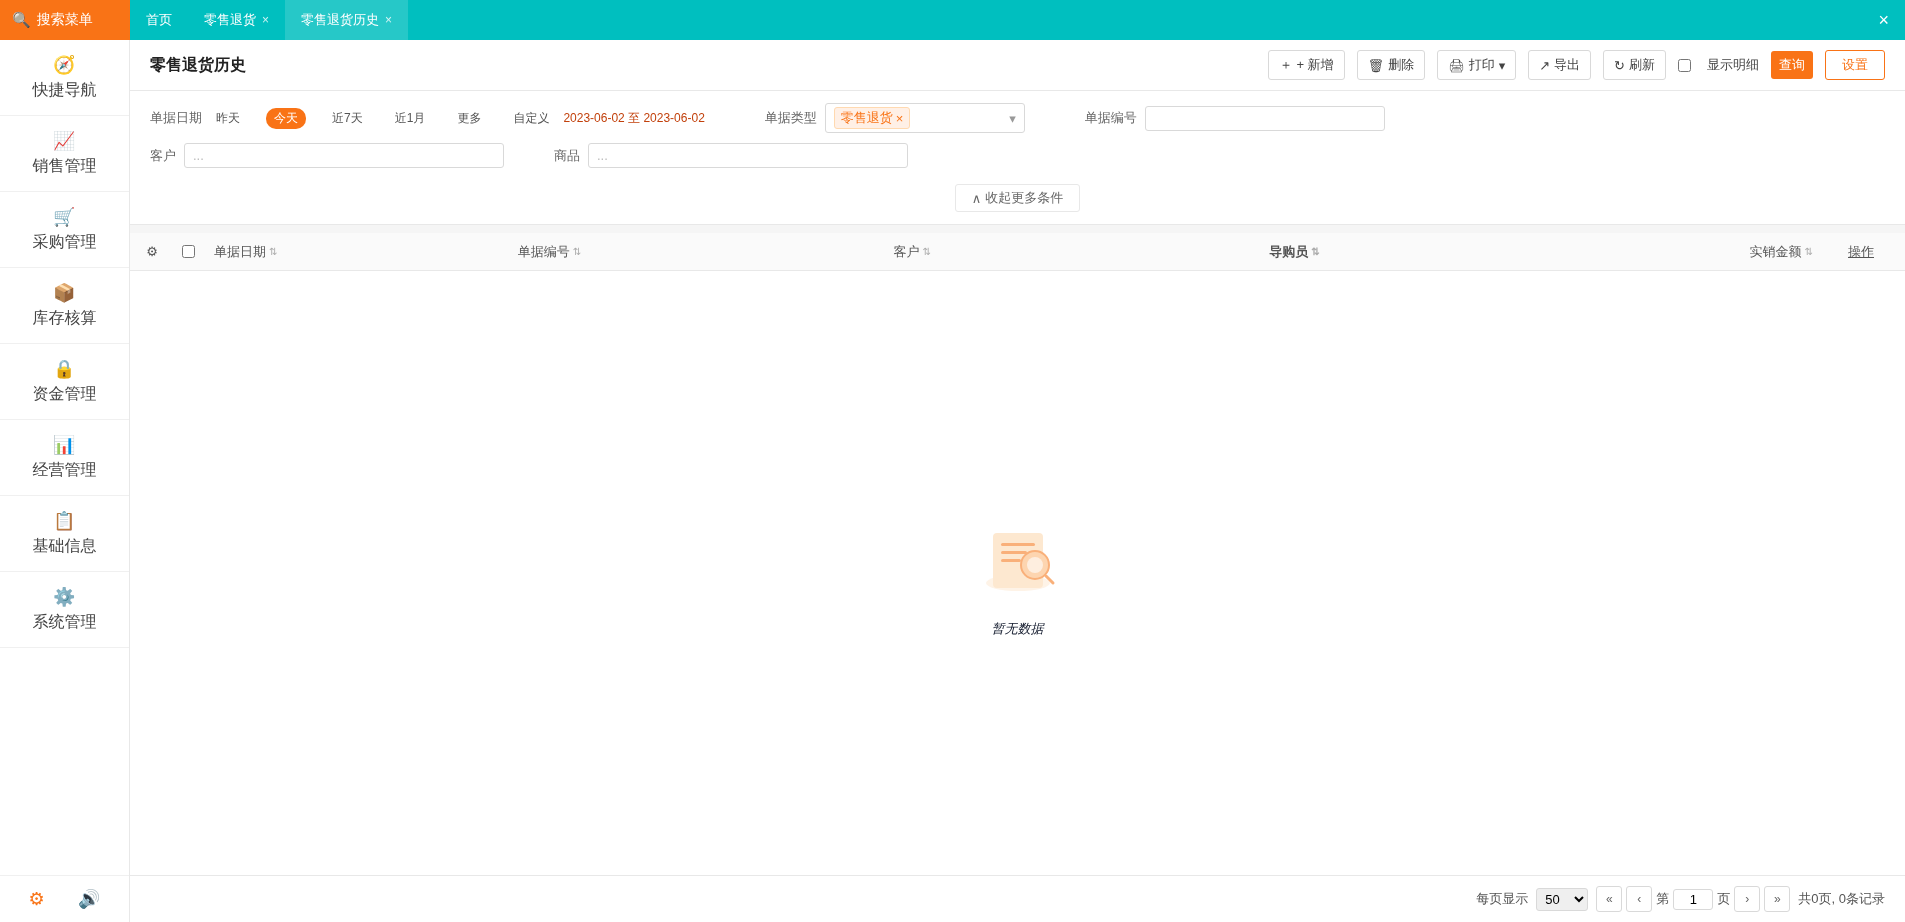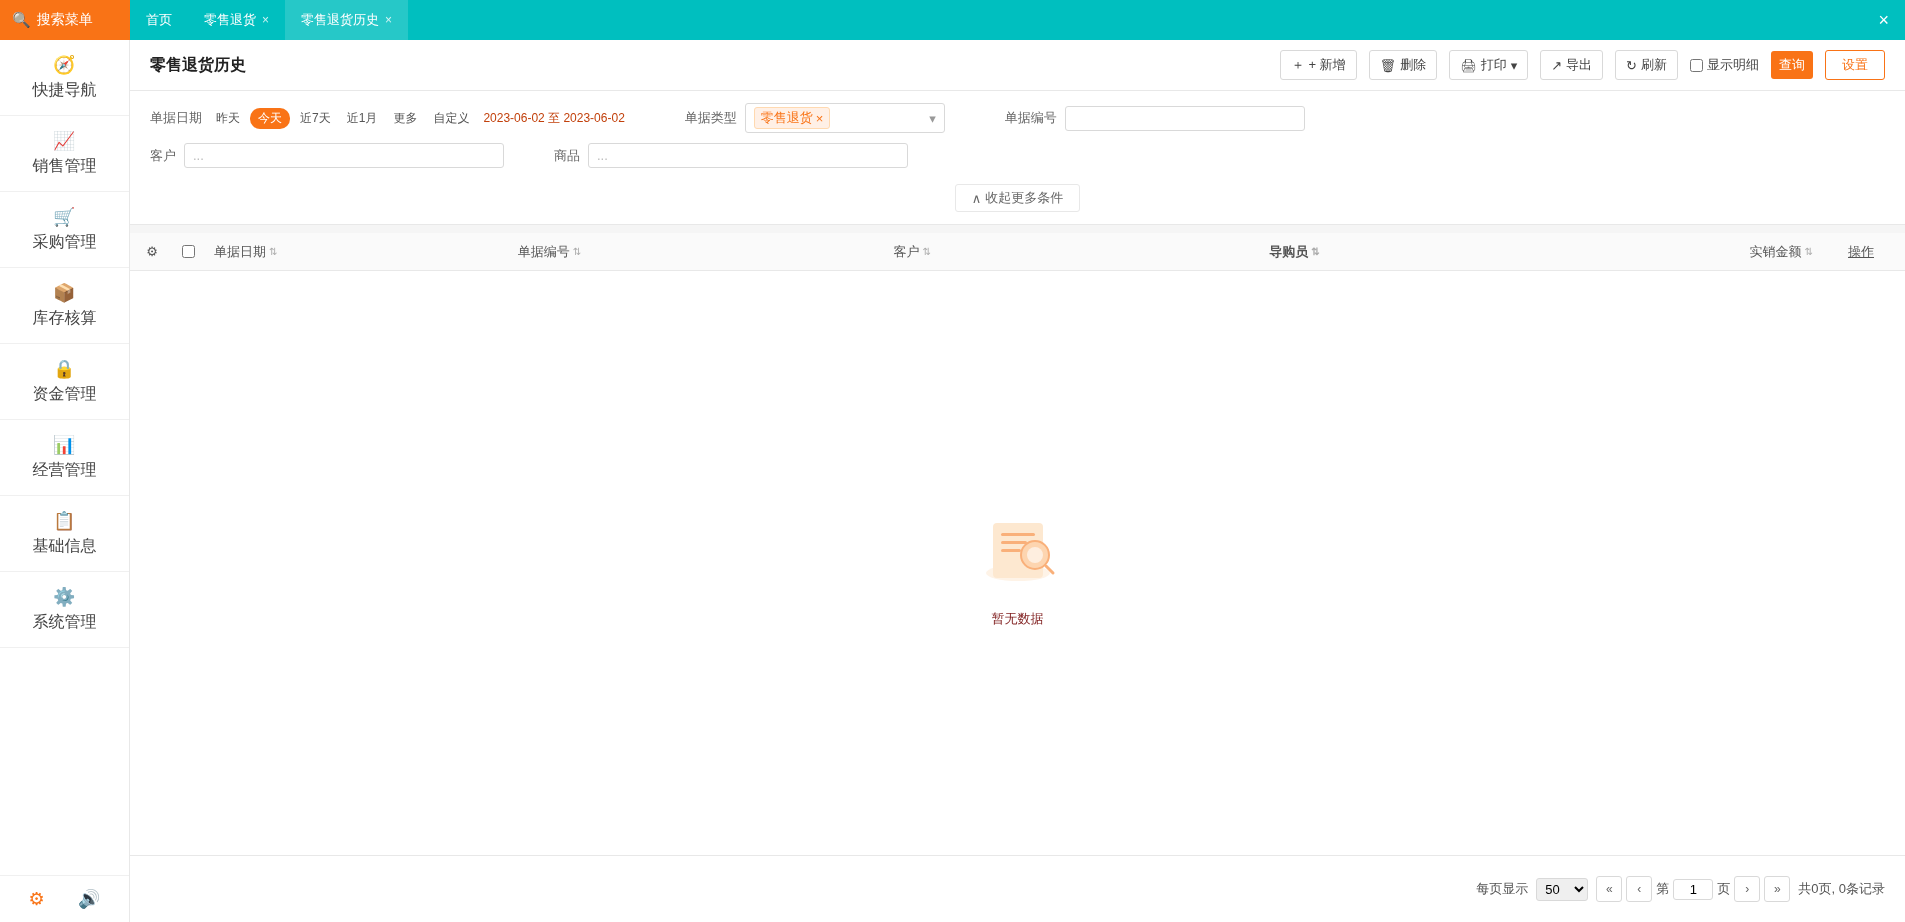--- a/index.html
+++ b/index.html
@@ -65,31 +65,31 @@
       color: #444; font-size: 13px;
     }
     .query-btn {
       background: #f97316; color: white; border: none; padding: 5px 8px;
       border-radius: 3px; cursor: pointer; font-size: 13px;
     }
     .set-btn {
       background: white; color: #f97316; border: 1px solid #f97316; padding: 5px 16px;
       border-radius: 3px; cursor: pointer; font-size: 13px;
     }
-    .show-detail-label { display: flex; align-items: center; gap: 4px; color: #444; font-size: 13px; }
+    .show-detail-label { display: flex; align-items: center; gap: 16px; color: #444; font-size: 13px; }
     .show-detail-label input { cursor: pointer; }
 
     
     .filter-area {
       background: white; padding: 12px 20px; border-bottom: 1px solid #e8e8e8; flex-shrink: 0;
     }
     .filter-row { display: flex; align-items: center; gap: 20px; margin-bottom: 10px; }
     .filter-item { display: flex; align-items: center; gap: 8px; }
     .filter-label { color: #666; font-size: 13px; white-space: nowrap; }
-    .date-options { display: flex; align-items: center; gap: 4px; }
+    .date-options { display: flex; align-items: center; gap: 20px; }
     .date-opt {
       padding: 2px 6px; border-radius: 3px; cursor: pointer; color: #555; font-size: 12px;
     }
     .date-opt.active {
       background: #f97316; color: white; border-radius: 10px; padding: 2px 8px;
     }
     .date-range { color: #c2410c; font-size: 12px; }
     .type-select {
       display: flex; align-items: center; border: 1px solid #d9d9d9; border-radius: 3px;
       padding: 3px 8px; min-width: 200px; gap: 6px; cursor: pointer; background: white;
@@ -137,25 +137,25 @@
 
     
     .empty-state {
       flex: 1; display: flex; flex-direction: column; align-items: center; justify-content: center;
       color: #bbb;
     }
     .empty-icon {
       width: 100px; height: 100px; margin-bottom: 12px;
       display: flex; align-items: center; justify-content: center;
     }
-    .empty-text { font-size: 13px; color: #7f1d1d; }
+    .empty-text { font-size: 13px; color: #0f172a; font-style: italic; }
 
     
     .pagination {
-      display: flex; align-items: center; justify-content: flex-end; padding: 20px 20px;
+      display: flex; align-items: center; justify-content: flex-end; padding: 10px 20px;
       background: white; border-top: 1px solid #e8e8e8; gap: 8px; flex-shrink: 0;
     }
     .pagination-label { color: #555; font-size: 13px; }
     .page-size-select {
       border: 1px solid #d9d9d9; border-radius: 3px; padding: 2px 4px;
       font-size: 13px; cursor: pointer;
     }
     .page-nav { display: flex; align-items: center; gap: 4px; }
     .page-btn {
       width: 26px; height: 26px; display: flex; align-items: center; justify-content: center;

